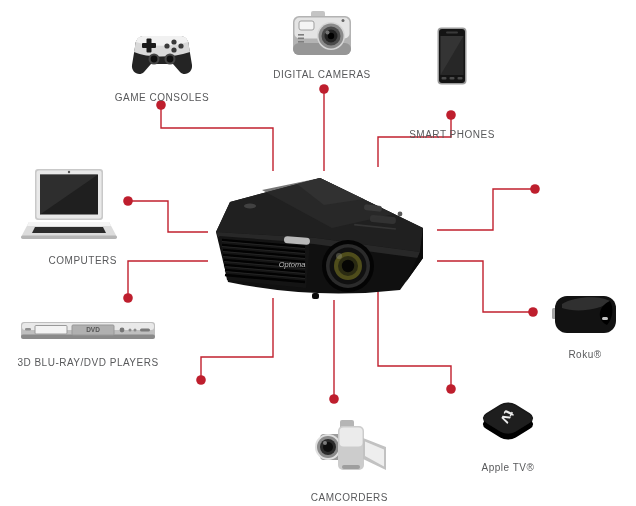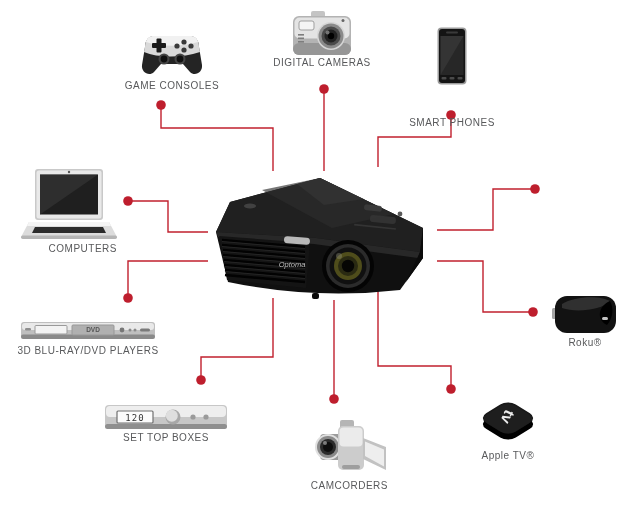--- a/index.html
+++ b/index.html
@@ -3,25 +3,25 @@
 <meta charset="utf-8">
 <style>
   html,body{margin:0;padding:0;background:#ffffff;}
   .canvas{
     position:relative;width:636px;height:506px;background:#ffffff;
     overflow:hidden;font-family:"Liberation Sans",sans-serif;
   }
   #connectors{position:absolute;left:0;top:0;z-index:1;}
   .node{position:absolute;z-index:2;display:flex;flex-direction:column;align-items:center;}
   .node-label{
-    font-size:10px;color:#58595b;letter-spacing:.5px;margin-top:0;
+    font-size:10px;color:#58595b;letter-spacing:.5px;margin-top:12px;
     white-space:nowrap;text-align:center;line-height:1.1;
   }
   
-  .n-game{left:110px;top:34px;width:124px;}
+  .n-game{left:100px;top:34px;width:124px;}
   .n-cam{left:262px;top:11px;width:120px;}
   .n-phone{left:392px;top:27px;width:120px;gap:32px;}
   .n-tab{left:541px;top:134px;width:80px;}
   .n-roku{left:548px;top:291px;width:74px;}
   .n-atv{left:468px;top:396px;width:80px;}
   .n-cc{left:274px;top:420px;width:114px;align-items:flex-end;}
   .n-stb{left:105px;top:404px;width:122px;}
   .n-bd{left:10px;top:319px;width:156px;}
   .n-comp{left:17px;top:169px;width:100px;align-items:flex-end;}
   .n-proj{left:212px;top:174px;width:218px;height:132px;}
@@ -145,34 +145,20 @@
       <rect x="26" y="0" width="14" height="9" rx="2" fill="#b5b5b5"></rect>
       <rect x="24" y="6" width="26" height="44" rx="5" fill="#cccccc"></rect>
       <rect x="25.5" y="7.5" width="23" height="19" rx="4" fill="#ebebeb"></rect>
       <rect x="28" y="45" width="18" height="4" rx="2" fill="#9e9e9e"></rect>
       <polygon points="49,18 72,27 72,50 49,39" fill="#c2c2c2"></polygon>
       <polygon points="51,21.5 70,29.5 70,46.5 51,36" fill="#eeeeee"></polygon>
     </svg>
     <div class="node-label">CAMCORDERS</div>
   </div>
 
-  <div class="node n-stb">
-    <svg width="122" height="28" viewBox="0 0 122 28">
-      <rect x="0" y="1" width="122" height="24" rx="4" fill="#c7c7c7"></rect>
-      <rect x="1" y="2" width="120" height="11" rx="4" fill="#eeeeee"></rect>
-      <rect x="0" y="20" width="122" height="5" rx="2.5" fill="#8f8f8f"></rect>
-      <rect x="12" y="7" width="36" height="12" rx="1" fill="#fbfbfb" stroke="#707070" stroke-width="1.2"></rect>
-      <text x="30" y="16.5" font-size="9" font-family="DejaVu Sans Mono, monospace" fill="#333333" text-anchor="middle" letter-spacing="1">120</text>
-      <circle cx="68" cy="13" r="7.5" fill="#a8a8a8"></circle>
-      <circle cx="66.8" cy="11.8" r="6" fill="#dedede"></circle>
-      <circle cx="88" cy="13" r="2.6" fill="#9a9a9a"></circle>
-      <circle cx="101" cy="13" r="2.6" fill="#9a9a9a"></circle>
-    </svg>
-    <div class="node-label">SET TOP BOXES</div>
-  </div>
 
   <div class="node n-bd">
     <svg width="136" height="26" viewBox="0 0 136 26">
       <rect x="1" y="3" width="134" height="16" rx="3" fill="#bfbfbf"></rect>
       <rect x="2" y="4" width="132" height="7" rx="3" fill="#e9e9e9"></rect>
       <rect x="1" y="15.5" width="134" height="4.5" rx="2" fill="#8a8a8a"></rect>
       <rect x="5" y="9" width="6" height="2.6" rx="1.3" fill="#8f8f8f"></rect>
       <rect x="15" y="6.5" width="32" height="8.5" rx="1" fill="#f3f3f3" stroke="#9a9a9a" stroke-width="1"></rect>
       <rect x="52" y="6" width="42" height="10" rx="1" fill="#b0b0b0" stroke="#989898" stroke-width="1"></rect>
       <text x="73" y="13.4" font-size="6.5" font-weight="bold" fill="#555555" text-anchor="middle">DVD</text>

